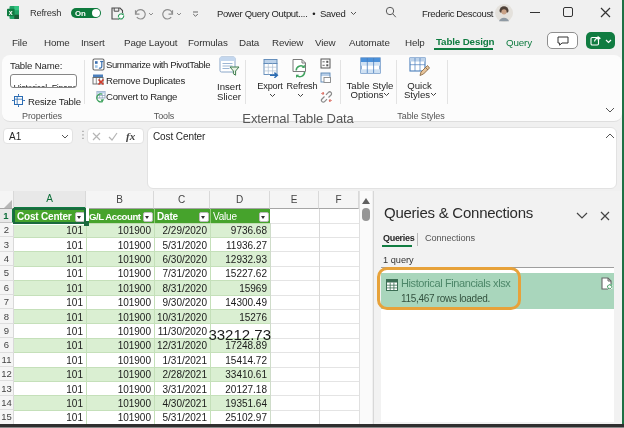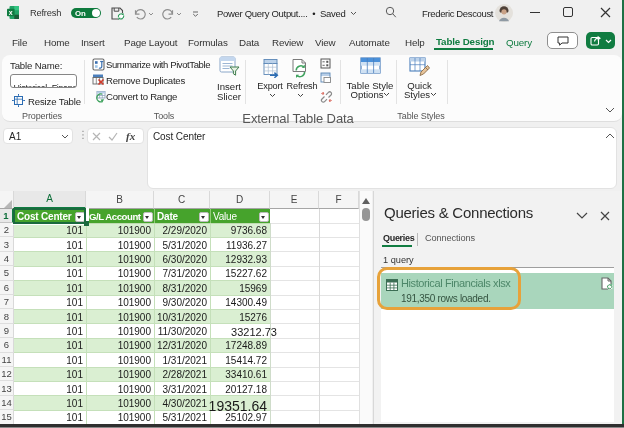--- a/index.html
+++ b/index.html
@@ -348,41 +348,41 @@
 <div class="t" style="left:151px;top:297.2px;transform:translateX(-100%);font-size:10px;color:#1a1a1a">101900</div>
 <div class="t" style="left:207px;top:297.2px;transform:translateX(-100%);font-size:10px;color:#1a1a1a">9/30/2020</div>
 <div class="t" style="left:267px;top:297.2px;transform:translateX(-100%);font-size:10px;color:#1a1a1a">14300.49</div>
 <div class="t" style="left:83px;top:311.59999999999997px;transform:translateX(-100%);font-size:10px;color:#1a1a1a">101</div>
 <div class="t" style="left:151px;top:311.59999999999997px;transform:translateX(-100%);font-size:10px;color:#1a1a1a">101900</div>
 <div class="t" style="left:207px;top:311.59999999999997px;transform:translateX(-100%);font-size:10px;color:#1a1a1a">10/31/2020</div>
 <div class="t" style="left:267px;top:311.59999999999997px;transform:translateX(-100%);font-size:10px;color:#1a1a1a">15276</div>
 <div class="t" style="left:83px;top:326.0px;transform:translateX(-100%);font-size:10px;color:#1a1a1a">101</div>
 <div class="t" style="left:151px;top:326.0px;transform:translateX(-100%);font-size:10px;color:#1a1a1a">101900</div>
 <div class="t" style="left:207px;top:326.0px;transform:translateX(-100%);font-size:10px;color:#1a1a1a">11/30/2020</div>
-<div class="t" style="left:277px;top:326.0px;transform:translateX(-100%);font-size:11px;color:#1a1a1a">33212.73</div>
+<div class="t" style="left:271px;top:326.0px;transform:translateX(-100%);font-size:15px;color:#1a1a1a">33212.73</div>
 <div class="t" style="left:83px;top:340.4px;transform:translateX(-100%);font-size:10px;color:#1a1a1a">101</div>
 <div class="t" style="left:151px;top:340.4px;transform:translateX(-100%);font-size:10px;color:#1a1a1a">101900</div>
 <div class="t" style="left:207px;top:340.4px;transform:translateX(-100%);font-size:10px;color:#1a1a1a">12/31/2020</div>
 <div class="t" style="left:267px;top:340.4px;transform:translateX(-100%);font-size:10px;color:#1a1a1a">17248.89</div>
 <div class="t" style="left:83px;top:354.8px;transform:translateX(-100%);font-size:10px;color:#1a1a1a">101</div>
 <div class="t" style="left:151px;top:354.8px;transform:translateX(-100%);font-size:10px;color:#1a1a1a">101900</div>
 <div class="t" style="left:207px;top:354.8px;transform:translateX(-100%);font-size:10px;color:#1a1a1a">1/31/2021</div>
 <div class="t" style="left:267px;top:354.8px;transform:translateX(-100%);font-size:10px;color:#1a1a1a">15414.72</div>
 <div class="t" style="left:83px;top:369.2px;transform:translateX(-100%);font-size:10px;color:#1a1a1a">101</div>
 <div class="t" style="left:151px;top:369.2px;transform:translateX(-100%);font-size:10px;color:#1a1a1a">101900</div>
 <div class="t" style="left:207px;top:369.2px;transform:translateX(-100%);font-size:10px;color:#1a1a1a">2/28/2021</div>
 <div class="t" style="left:267px;top:369.2px;transform:translateX(-100%);font-size:10px;color:#1a1a1a">33410.61</div>
 <div class="t" style="left:83px;top:383.59999999999997px;transform:translateX(-100%);font-size:10px;color:#1a1a1a">101</div>
 <div class="t" style="left:151px;top:383.59999999999997px;transform:translateX(-100%);font-size:10px;color:#1a1a1a">101900</div>
 <div class="t" style="left:207px;top:383.59999999999997px;transform:translateX(-100%);font-size:10px;color:#1a1a1a">3/31/2021</div>
 <div class="t" style="left:267px;top:383.59999999999997px;transform:translateX(-100%);font-size:10px;color:#1a1a1a">20127.18</div>
 <div class="t" style="left:83px;top:398.0px;transform:translateX(-100%);font-size:10px;color:#1a1a1a">101</div>
 <div class="t" style="left:151px;top:398.0px;transform:translateX(-100%);font-size:10px;color:#1a1a1a">101900</div>
 <div class="t" style="left:207px;top:398.0px;transform:translateX(-100%);font-size:10px;color:#1a1a1a">4/30/2021</div>
-<div class="t" style="left:267px;top:398.0px;transform:translateX(-100%);font-size:14px;color:#1a1a1a">19351.64</div>
+<div class="t" style="left:267px;top:398.0px;transform:translateX(-100%);font-size:10px;color:#1a1a1a">19351.64</div>
 <div class="t" style="left:83px;top:412.40000000000003px;transform:translateX(-100%);font-size:10px;color:#1a1a1a">101</div>
 <div class="t" style="left:151px;top:412.40000000000003px;transform:translateX(-100%);font-size:10px;color:#1a1a1a">101900</div>
 <div class="t" style="left:207px;top:412.40000000000003px;transform:translateX(-100%);font-size:10px;color:#1a1a1a">5/31/2021</div>
 <div class="t" style="left:267px;top:412.40000000000003px;transform:translateX(-100%);font-size:10px;color:#1a1a1a">25102.97</div>
 <div class="ab" style="left:359px;top:191.0px;width:13px;height:232.5px;background:#fafafa;border-left:1px solid #e0e0e0"></div>
 <div class="ab" style="left:362px;top:197.5px;width:0;height:0;border-left:4px solid transparent;border-right:4px solid transparent;border-bottom:6px solid #606060"></div>
 <div class="ab" style="left:361.5px;top:207.5px;width:8.5px;height:13px;background:#969696;border-radius:4px"></div>
 <div class="ab" style="left:372.5px;top:191.0px;width:249.5px;height:232.5px;background:#f2f2f2;border-left:1px solid #d8d8d8"></div>
 <div class="t" style="left:384px;top:203.5px;font-size:15px;color:#2b2b2b;letter-spacing:-0.25px">Queries &amp; Connections</div>
 <svg class="ab" style="left:576px;top:211.5px" width="12" height="7" viewBox="0 0 12 7">
@@ -398,21 +398,21 @@
 <div class="t" style="left:383px;top:255px;font-size:9.2px;color:#333">1 query</div>
 <div class="ab" style="left:381px;top:266.5px;width:232.5px;height:1px;background:#9f9f9f"></div>
 <div class="ab" style="left:381px;top:267.5px;width:232.5px;height:154px;background:#fff"></div>
 <div class="ab" style="left:381px;top:272.5px;width:232.5px;height:36px;background:#a9d6bc"></div>
 <svg class="ab" style="left:386px;top:278.5px" width="12" height="12" viewBox="0 0 12 12">
     <rect x="0.5" y="0.5" width="11" height="11" fill="#fff" stroke="#3c6e54" stroke-width="1"></rect>
     <rect x="0.5" y="0.5" width="11" height="3" fill="#3c6e54"></rect>
     <path d="M4.2 3.5v8M7.9 3.5v8M0.5 6.2h11M0.5 8.9h11" stroke="#3c6e54" stroke-width="0.8"></path>
   </svg>
 <div class="t" style="left:401px;top:276.5px;font-size:11px;letter-spacing:-0.4px;color:#4d8769">Historical Financials xlsx</div>
-<div class="t" style="left:401px;top:293px;font-size:10px;letter-spacing:-0.3px;color:#33523f">191,350 rows loaded.</div>
+<div class="t" style="left:401px;top:293px;font-size:10px;letter-spacing:-0.3px;color:#33523f">115,467 rows loaded.</div>
 <svg class="ab" style="left:600.5px;top:277px" width="12" height="13" viewBox="0 0 12 13">
     <path d="M1 1h6L10 4v8H1z" fill="#fff" stroke="#666" stroke-width="1.1"></path>
     <path d="M7 1v3h3" fill="none" stroke="#666" stroke-width="1"></path>
     <circle cx="8.7" cy="9.7" r="3" fill="#fff"></circle>
     <path d="M6.5 10.5a2.3 2.3 0 0 1 3.8-2.2" fill="none" stroke="#3f9a5f" stroke-width="1"></path>
     <path d="M10.8 6.8v1.9H8.9z" fill="#3f9a5f"></path>
     <path d="M10.9 8.9a2.3 2.3 0 0 1-3.8 2.2" fill="none" stroke="#3f9a5f" stroke-width="1"></path>
     <path d="M6.6 12.6v-1.9h1.9z" fill="#3f9a5f"></path>
   </svg>
 <div class="ab" style="left:377px;top:267px;width:144px;height:43px;border:3.5px solid #e7a23a;border-radius:10px"></div>

